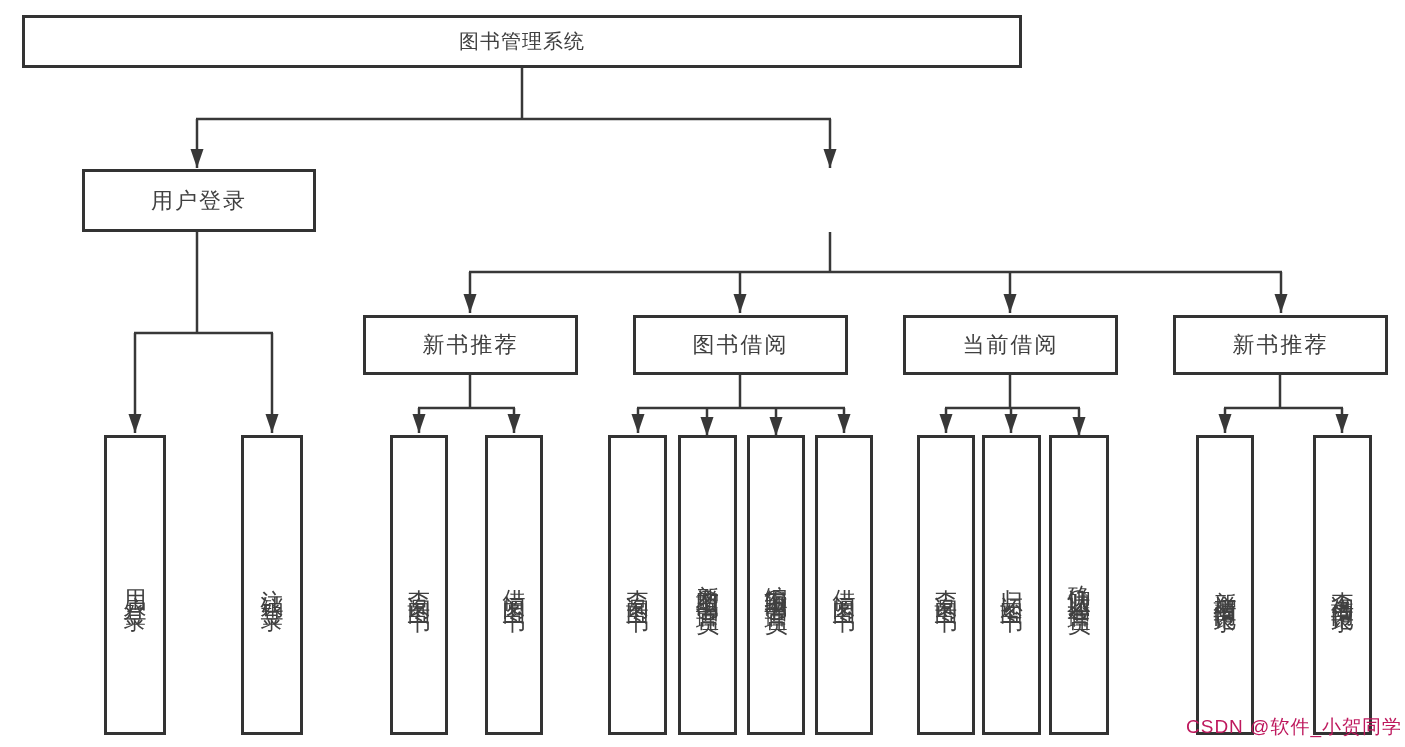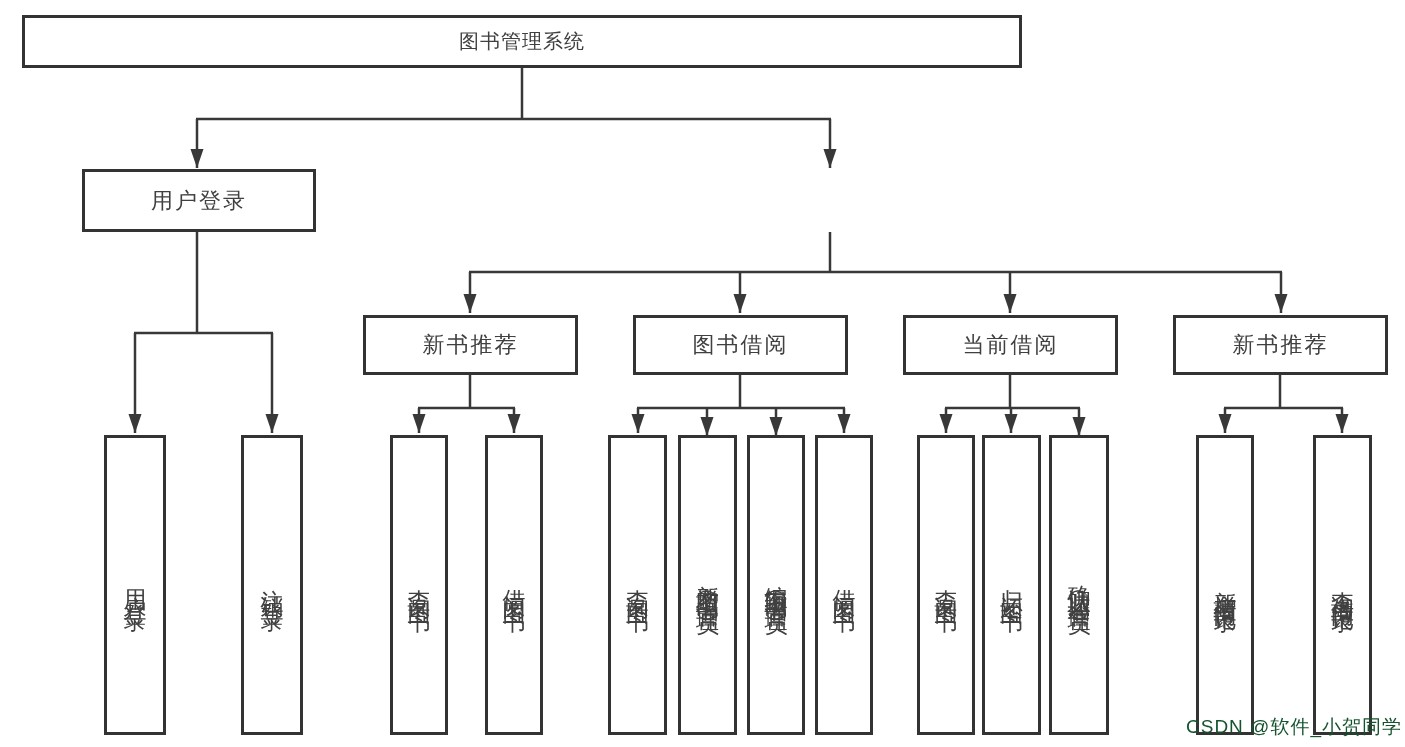--- a/index.html
+++ b/index.html
@@ -80,21 +80,21 @@
   .leaf-d1 { left: 917px;  width: 58px; }
   .leaf-d2 { left: 982px;  width: 59px; }
   .leaf-d3 { left: 1049px; width: 60px; }
   .leaf-e1 { left: 1196px; width: 58px; }
   .leaf-e2 { left: 1313px; width: 59px; }
   .watermark {
     position: absolute;
     left: 1186px;
     top: 714px;
     font-size: 19px;
-    color: #14532d;
+    color: #be185d;
     letter-spacing: 1px;
     z-index: 5;
     white-space: nowrap;
   }
 </style>
 </head>
 <body>
 
 <div class="canvas">
 

